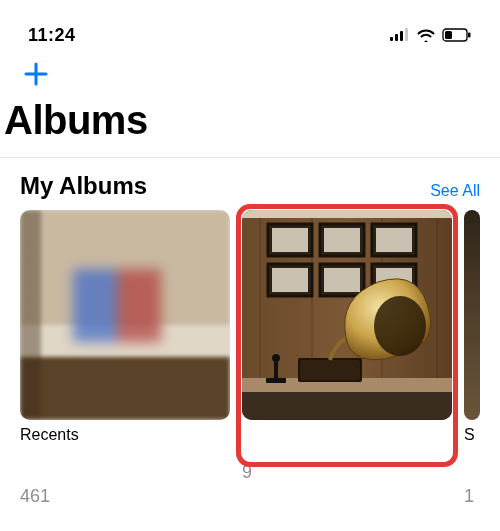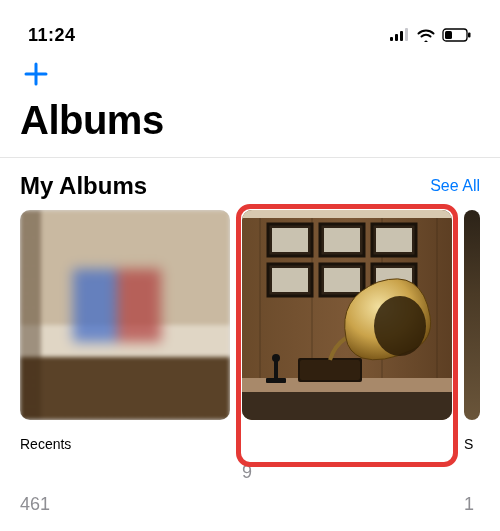--- a/index.html
+++ b/index.html
@@ -31,29 +31,29 @@
       height: 32px;
       display: flex;
       align-items: center;
       justify-content: center;
       color: #007aff;
       font-size: 32px;
       font-weight: 300;
       cursor: pointer;
     }
 
-    .title-area { padding: 4px 20px 8px 20px; }
+    .title-area { padding: 4px 20px 8px 4px; }
     .page-title { font-size: 40px; font-weight: 800; letter-spacing: -0.5px; }
 
     .divider { height: 1px; background: #e5e5e5; margin: 6px 0 0 0; }
 
     .section-header {
       display: flex;
       justify-content: space-between;
-      align-items: center;
+      align-items: flex-end;
       padding: 14px 20px 10px 20px;
     }
     .section-title { font-size: 24px; font-weight: 700; }
     .see-all {
       font-size: 16px;
       font-weight: 400;
       color: #007aff;
       cursor: pointer;
     }
 
@@ -69,21 +69,21 @@
       position: relative;
     }
     .album-cover {
       width: 210px;
       height: 210px;
       border-radius: 10px;
       overflow: hidden;
       position: relative;
       background: #ddd;
     }
-    .album-label { font-size: 14px; font-weight: 400; margin-top: 16px; }
+    .album-label { font-size: 16px; font-weight: 400; margin-top: 6px; }
     .album-count { font-size: 18px; font-weight: 400; color: #8e8e93; margin-top: 42px; }
 
     .highlight {
       position: absolute;
       top: -6px;
       left: -6px;
       width: 222px;
       height: 263px;
       border: 5px solid #e53935;
       border-radius: 14px;

